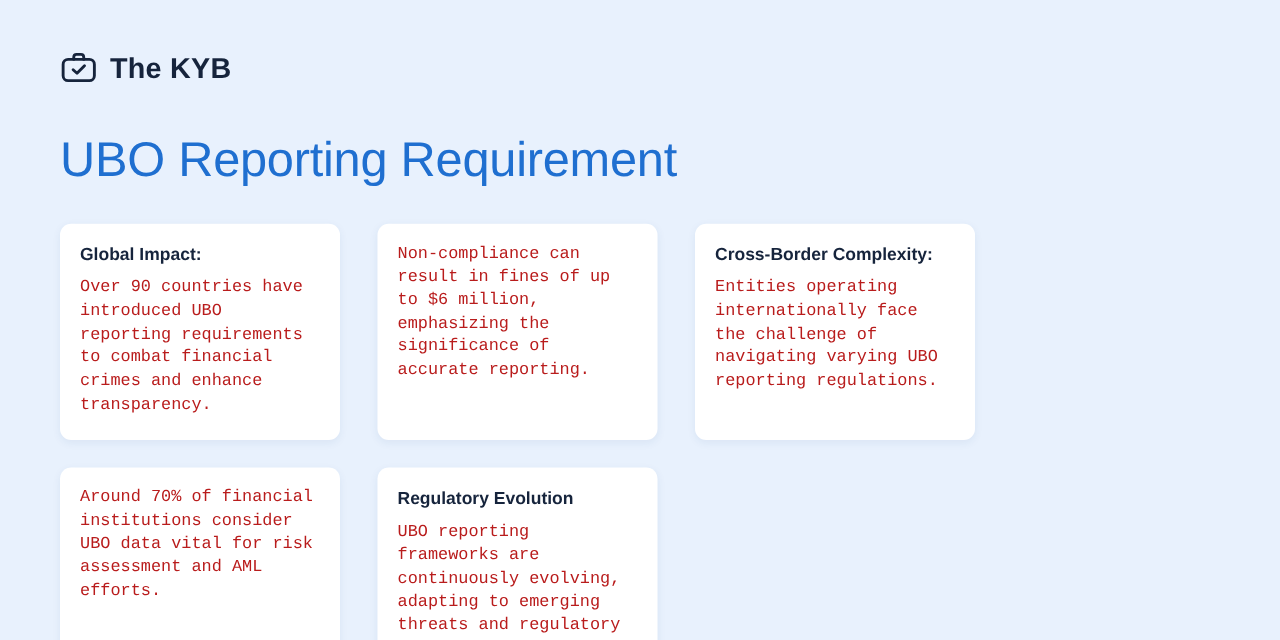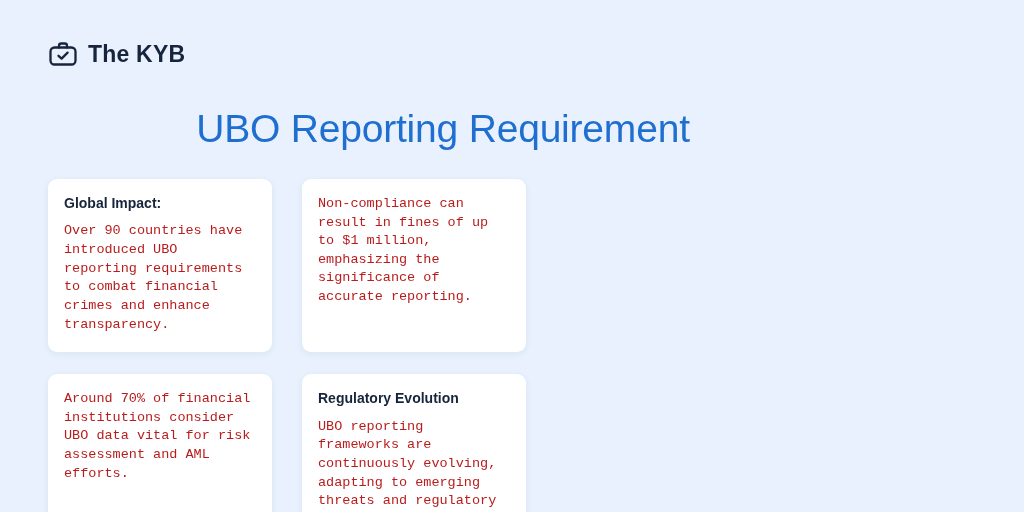--- a/index.html
+++ b/index.html
@@ -38,21 +38,20 @@
     color: #16243c;
     letter-spacing: 0.2px;
   }
   .page-title {
     margin-top: 34px;
     font-size: 39px;
     color: #1f6fd0;
     font-weight: normal;
     letter-spacing: -0.2px;
     line-height: 1.1;
-    text-align: center;
   }
   .cards {
     margin-top: 28px;
   }
   .row {
     display: flex;
     gap: 30px;
     margin-bottom: 22px;
   }
   .card {
@@ -102,23 +101,27 @@
   <div class="cards">
 
     <div class="row row-1">
 
       <div class="card">
         <div class="card-title">Global Impact:</div>
         <div class="card-body">Over 90 countries have introduced UBO reporting requirements to combat financial crimes and enhance transparency.</div>
       </div>
 
       <div class="card">
-        <div class="card-body">Non-compliance can result in fines of up to $1 million, emphasizing the significance of accurate reporting.</div>
+        <div class="card-body">Non-compliance can result in fines of up to $6 million, emphasizing the significance of accurate reporting.</div>
       </div>
 
+      <div class="card">
+        <div class="card-title">Cross-Border Complexity:</div>
+        <div class="card-body">Entities operating internationally face the challenge of navigating varying UBO reporting regulations.</div>
+      </div>
 
     </div>
 
     <div class="row row-2">
 
       <div class="card">
         <div class="card-body">Around 70% of financial institutions consider UBO data vital for risk assessment and AML efforts.</div>
       </div>
 
       <div class="card">

